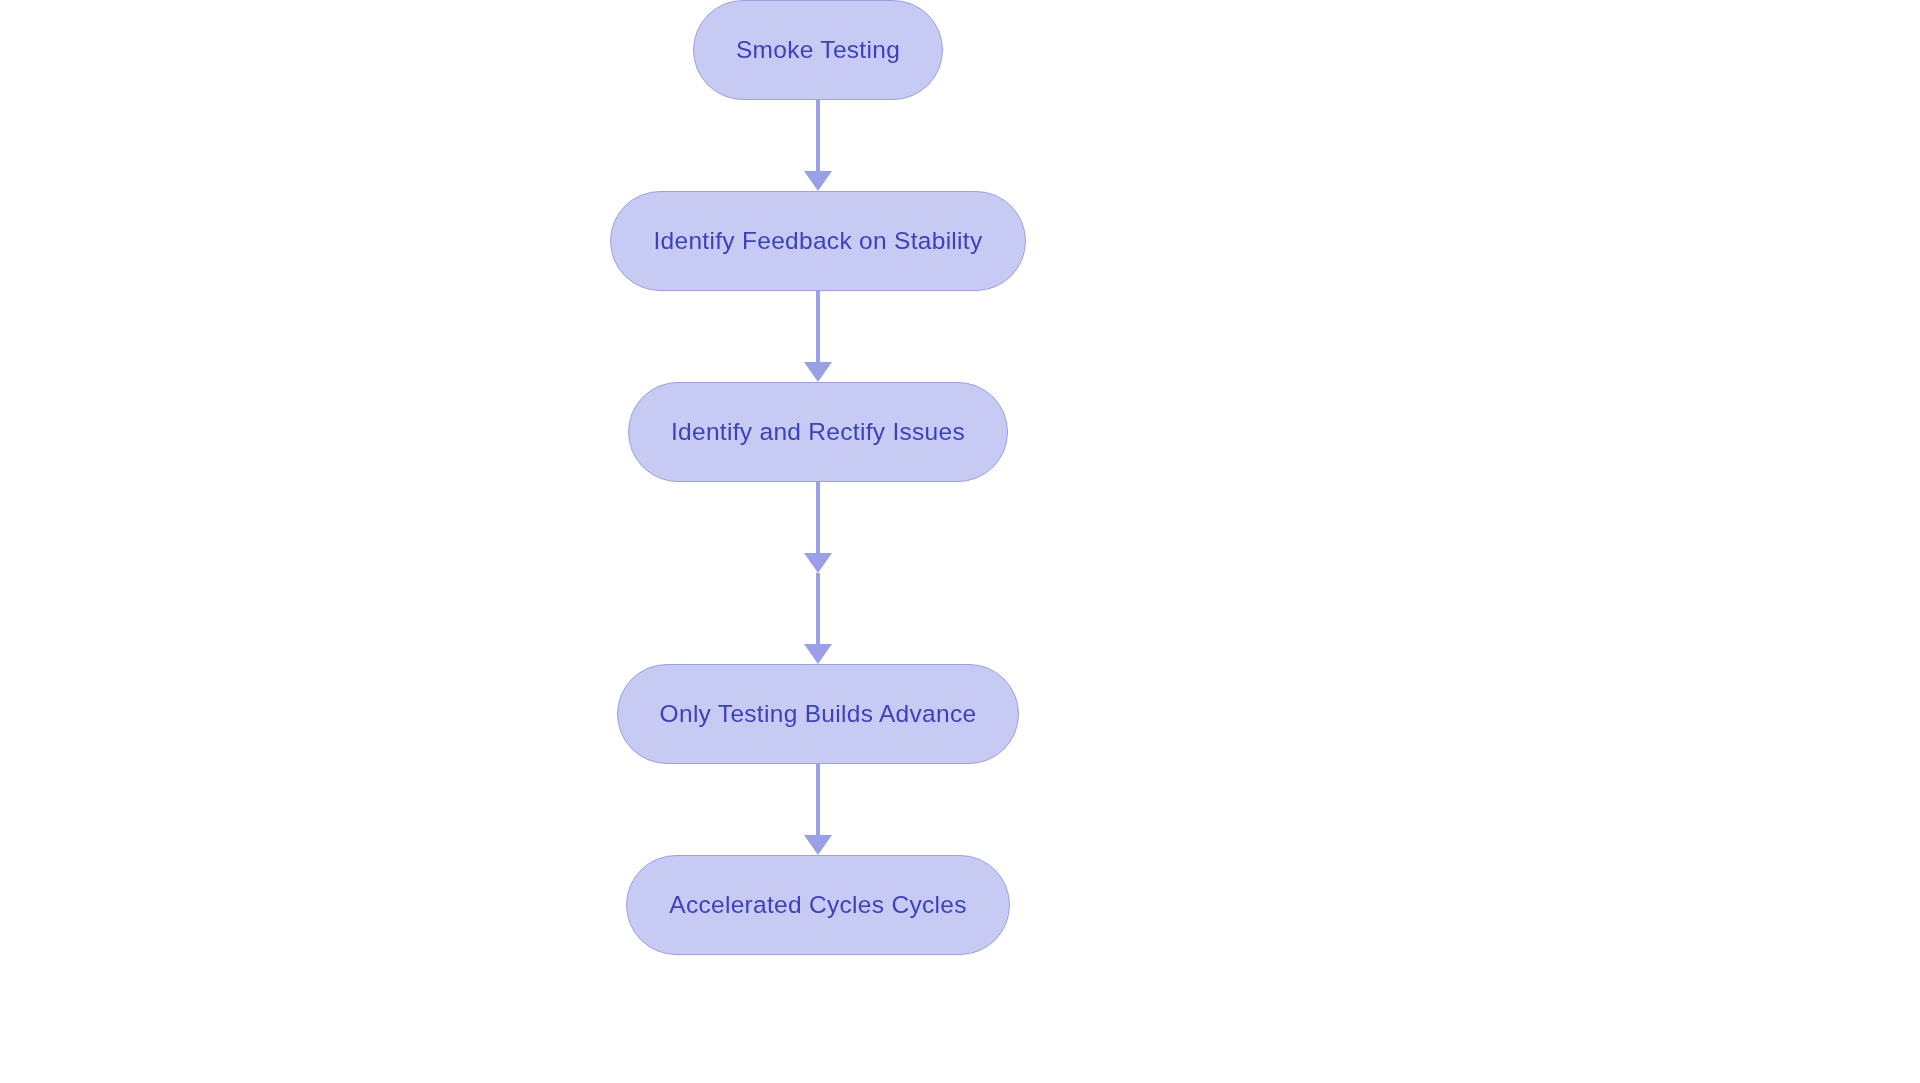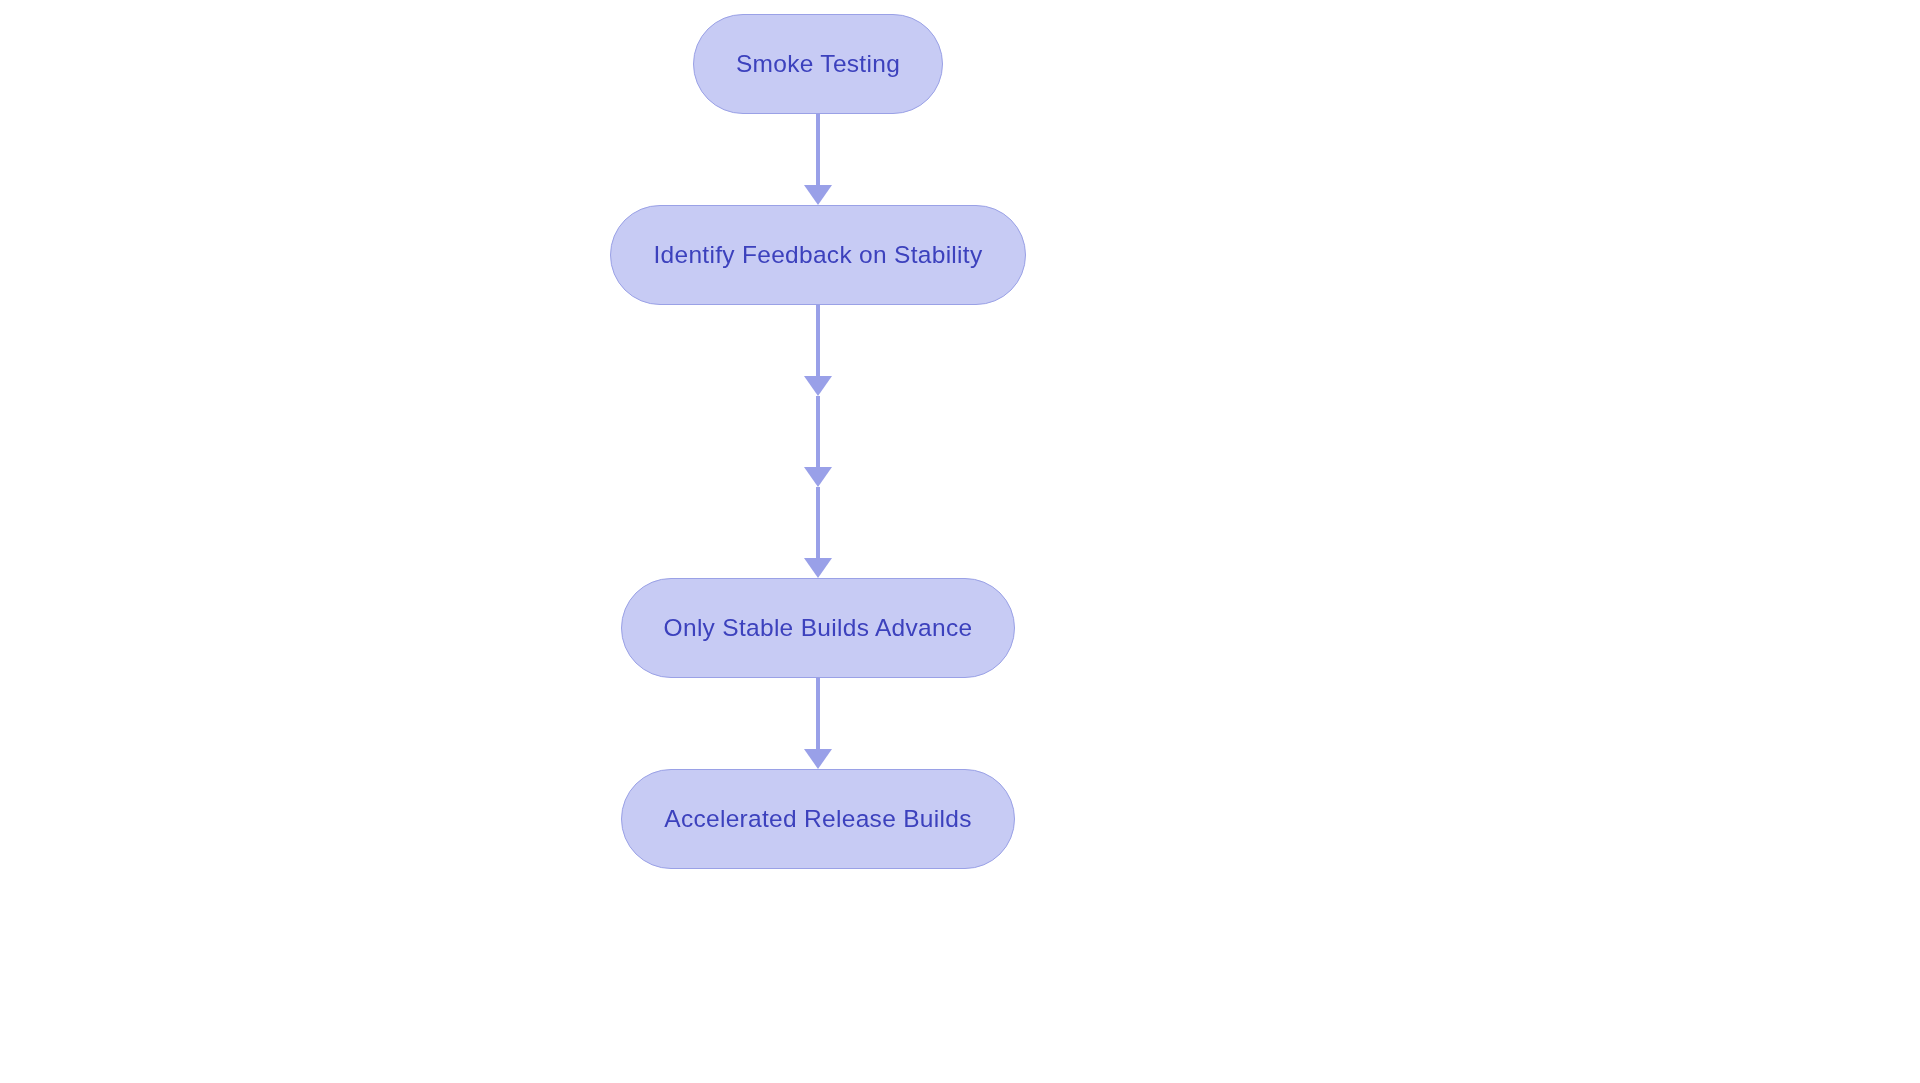--- a/index.html
+++ b/index.html
@@ -20,21 +20,20 @@
     background: var(--background);
     font-family: "Liberation Sans", "DejaVu Sans", sans-serif;
     overflow: hidden;
   }
   .canvas {
     width: 1636px;
     height: 1083px;
     display: flex;
     flex-direction: column;
     align-items: center;
-    padding-top: 14px;
   }
   .node {
     height: 100px;
     min-width: 240px;
     padding: 0 42px;
     border-radius: 50px;
     background: var(--node-fill);
     border: 1.5px solid var(--node-border);
     display: flex;
     align-items: center;
@@ -83,38 +82,41 @@
 
   <div class="node">
     <span class="node-label">Identify Feedback on Stability</span>
   </div>
 
   <div class="connector">
     <div class="line"></div>
     <div class="head"></div>
   </div>
 
+  <div class="node">
+    <span class="node-label">Identify and Rectify Issues</span>
+  </div>
 
   <div class="connector">
     <div class="line"></div>
     <div class="head"></div>
   </div>
 
 
   <div class="connector">
     <div class="line"></div>
     <div class="head"></div>
   </div>
 
   <div class="node">
-    <span class="node-label">Only Stable Builds Advance</span>
+    <span class="node-label">Only Testing Builds Advance</span>
   </div>
 
   <div class="connector">
     <div class="line"></div>
     <div class="head"></div>
   </div>
 
   <div class="node">
-    <span class="node-label">Accelerated Release Builds</span>
+    <span class="node-label">Accelerated Cycles Cycles</span>
   </div>
 
 </div>
 
 </body></html>

